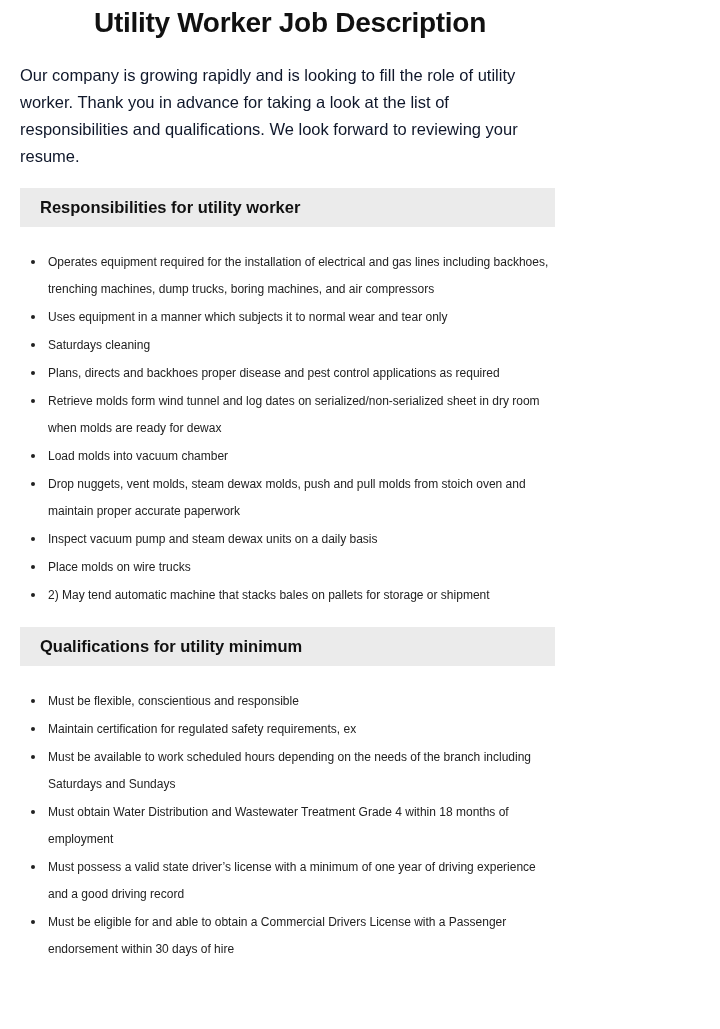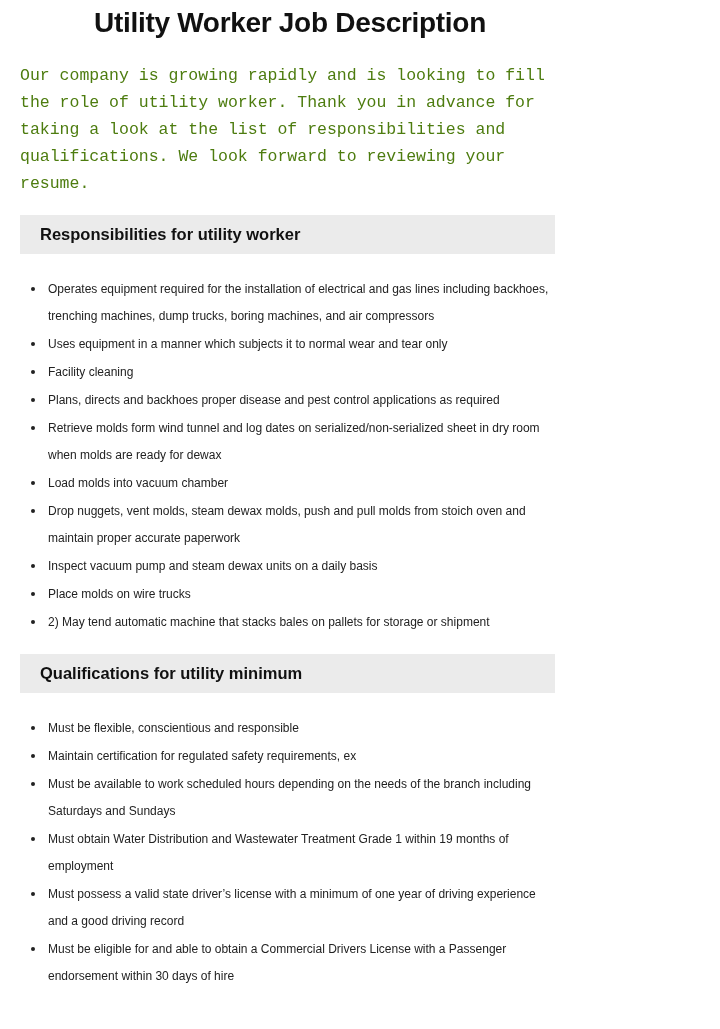--- a/index.html
+++ b/index.html
@@ -19,23 +19,22 @@
     font-size: 28px;
     font-weight: bold;
     text-align: center;
     color: #111111;
     letter-spacing: -0.3px;
   }
   p.intro {
     margin: 23px 28px 12px 20px;
     font-size: 16.5px;
     line-height: 27px;
-    color: #4d7c0f;
+    color: #0f172a;
     max-width: 655px;
-    font-family: Liberation Mono, monospace;
   }
   .section-header {
     margin: 18px 25px 17px 20px;
     background: #ebebeb;
     padding: 10px 12px 10px 20px;
     font-size: 16.5px;
     font-weight: bold;
     color: #111111;
   }
   ul.bullet-list {
@@ -64,36 +63,36 @@
 
   <p class="intro">Our company is growing rapidly and is looking to fill the role of utility worker. Thank you in advance for taking a look at the list of responsibilities and qualifications. We look forward to reviewing your resume.</p>
 
   <div class="section-header">
     <span>Responsibilities for utility worker</span>
   </div>
 
   <ul class="bullet-list">
     <li>Operates equipment required for the installation of electrical and gas lines including backhoes, trenching machines, dump trucks, boring machines, and air compressors</li>
     <li>Uses equipment in a manner which subjects it to normal wear and tear only</li>
-    <li>Facility cleaning</li>
+    <li>Saturdays cleaning</li>
     <li>Plans, directs and backhoes proper disease and pest control applications as required</li>
     <li>Retrieve molds form wind tunnel and log dates on serialized/non-serialized sheet in dry room when molds are ready for dewax</li>
     <li>Load molds into vacuum chamber</li>
     <li>Drop nuggets, vent molds, steam dewax molds, push and pull molds from stoich oven and maintain proper accurate paperwork</li>
     <li>Inspect vacuum pump and steam dewax units on a daily basis</li>
     <li>Place molds on wire trucks</li>
     <li>2) May tend automatic machine that stacks bales on pallets for storage or shipment</li>
   </ul>
 
   <div class="section-header">
     <span>Qualifications for utility minimum</span>
   </div>
 
   <ul class="bullet-list">
     <li>Must be flexible, conscientious and responsible</li>
     <li>Maintain certification for regulated safety requirements, ex</li>
     <li>Must be available to work scheduled hours depending on the needs of the branch including Saturdays and Sundays</li>
-    <li>Must obtain Water Distribution and Wastewater Treatment Grade 1 within 19 months of employment</li>
+    <li>Must obtain Water Distribution and Wastewater Treatment Grade 4 within 18 months of employment</li>
     <li>Must possess a valid state driver’s license with a minimum of one year of driving experience and a good driving record</li>
     <li>Must be eligible for and able to obtain a Commercial Drivers License with a Passenger endorsement within 30 days of hire</li>
   </ul>
 
 </div>
 
 </body></html>

